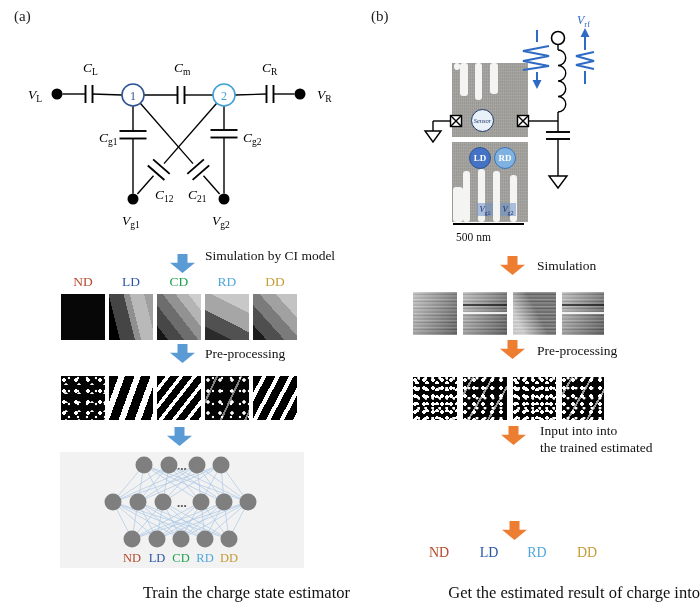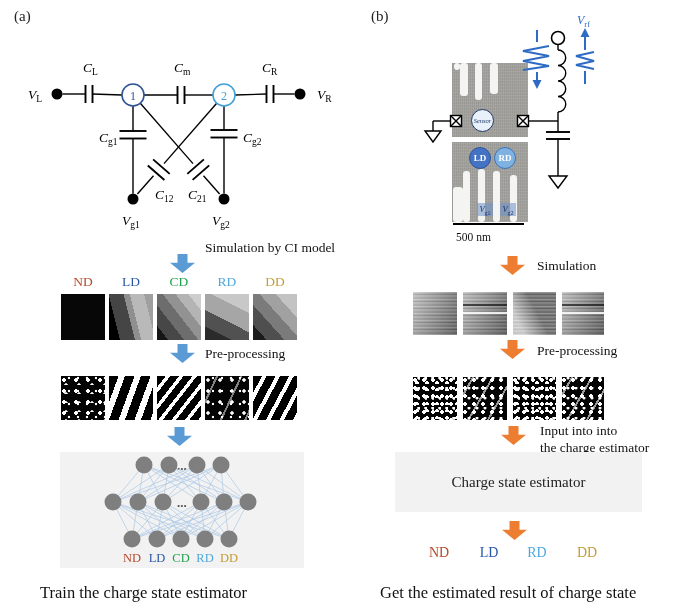--- a/index.html
+++ b/index.html
@@ -1,21 +1,21 @@
 <!DOCTYPE html>
 <html><head>
 <meta charset="utf-8">
 <style>
   html,body{margin:0;padding:0;background:#ffffff;}
   .fig{position:relative;width:700px;height:615px;background:#fff;overflow:hidden;
        font-family:"Liberation Serif","DejaVu Serif",serif;color:#1a1a1a;}
   .abs{position:absolute;}
   .panel-label{position:absolute;font-size:15px;color:#222;}
   .step-text{position:absolute;font-size:13.5px;color:#111;white-space:nowrap;}
-  .caption{position:absolute;font-size:16.5px;color:#111;text-align:left;}
+  .caption{position:absolute;font-size:16.5px;color:#111;text-align:right;}
   
   .barrow{position:absolute;width:25px;height:19px;
           clip-path:polygon(50% 100%,0 46%,30% 46%,30% 0,70% 0,70% 46%,100% 46%);}
   .blue{background:#5b9bd5;}
   .orange{background:#ed7d31;}
   
   .c-nd{color:#b5492b;} .c-ld{color:#2a57a5;} .c-cd{color:#1ea24e;}
   .c-rd{color:#4fa8dc;} .c-dd{color:#c49c33;}
   .cls-label{position:absolute;width:40px;text-align:center;font-size:13.5px;}
   .res-label{position:absolute;width:40px;text-align:center;font-size:14px;}
@@ -150,21 +150,21 @@
     <text class="cvar" x="262" y="72"><tspan>C</tspan><tspan class="sb" dy="3">R</tspan></text>
     <text class="cvar" x="99" y="142"><tspan>C</tspan><tspan class="sb" dy="3">g1</tspan></text>
     <text class="cvar" x="243" y="142"><tspan>C</tspan><tspan class="sb" dy="3">g2</tspan></text>
     <text class="cvar" x="155" y="199"><tspan>C</tspan><tspan class="sb" dy="3">12</tspan></text>
     <text class="cvar" x="188" y="199"><tspan>C</tspan><tspan class="sb" dy="3">21</tspan></text>
     <text class="cvar" x="122" y="225"><tspan>V</tspan><tspan class="sb" dy="3">g1</tspan></text>
     <text class="cvar" x="212" y="225"><tspan>V</tspan><tspan class="sb" dy="3">g2</tspan></text>
   </svg>
 
   <div class="barrow blue" style="left:170px;top:254px"></div>
-  <div class="step-text" style="left:205px;top:240px">Simulation by CI model</div>
+  <div class="step-text" style="left:205px;top:248px">Simulation by CI model</div>
 
   <div class="cls-label c-nd" style="left:63px;top:274px">ND</div>
   <div class="cls-label c-ld" style="left:111px;top:274px">LD</div>
   <div class="cls-label c-cd" style="left:159px;top:274px">CD</div>
   <div class="cls-label c-rd" style="left:207px;top:274px">RD</div>
   <div class="cls-label c-dd" style="left:255px;top:274px">DD</div>
 
   <div class="thumb sim-nd" style="left:61px;top:294px;width:44px;height:46px"></div>
   <div class="thumb sim-ld" style="left:109px;top:294px;width:44px;height:46px"></div>
   <div class="thumb sim-cd" style="left:157px;top:294px;width:44px;height:46px"></div>
@@ -330,26 +330,25 @@
   <div class="barrow orange" style="left:500px;top:340px"></div>
   <div class="step-text" style="left:537px;top:343px">Pre-processing</div>
 
   <div class="thumb bin-dense" style="left:413px;top:377px;width:44px;height:43px"></div>
   <div class="thumb bin-dense-diag" style="left:463px;top:377px;width:44px;height:43px"></div>
   <div class="thumb bin-dense" style="left:513px;top:377px;width:43px;height:43px"></div>
   <div class="thumb bin-dense-diag" style="left:562px;top:377px;width:42px;height:43px"></div>
 
   <div class="barrow orange" style="left:501px;top:426px"></div>
   <div class="step-text" style="left:540px;top:423px">Input into into</div>
-  <div class="step-text" style="left:540px;top:440px">the charge estimator</div>
-
-  <div class="est-box">Charge state estimator</div>
+  <div class="step-text" style="left:540px;top:440px">the trained estimated</div>
+
 
   <div class="barrow orange" style="left:502px;top:521px"></div>
 
   <div class="res-label c-nd" style="left:419px;top:545px">ND</div>
   <div class="res-label c-ld" style="left:469px;top:545px">LD</div>
   <div class="res-label c-rd" style="left:517px;top:545px">RD</div>
   <div class="res-label c-dd" style="left:567px;top:545px">DD</div>
 
-  <div class="caption" style="left:380px;top:583px;width:320px">Get the estimated result of charge state</div>
+  <div class="caption" style="left:380px;top:583px;width:320px">Get the estimated result of charge into</div>
 
 </div>
 
 </body></html>

